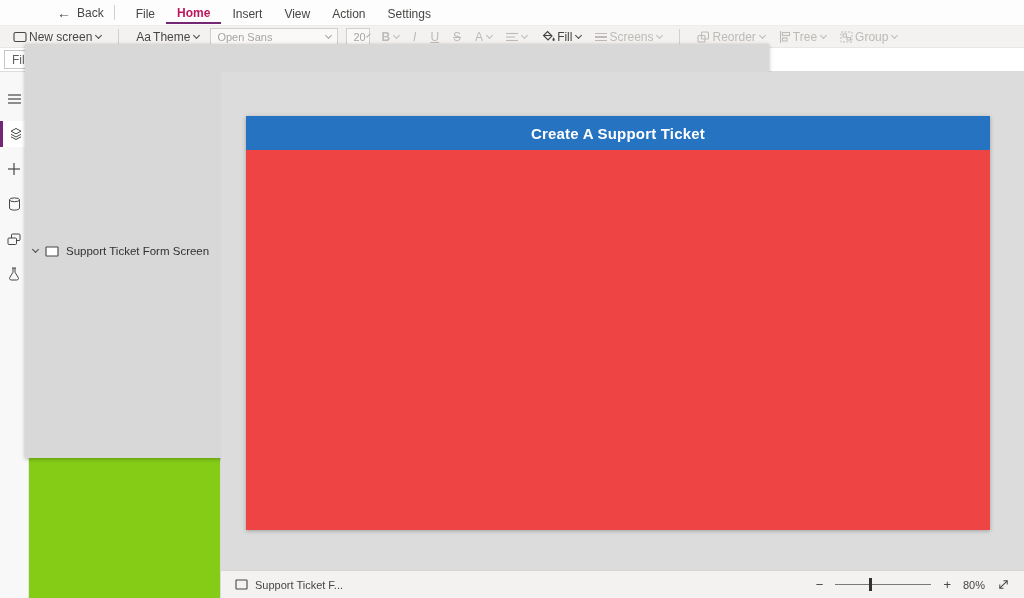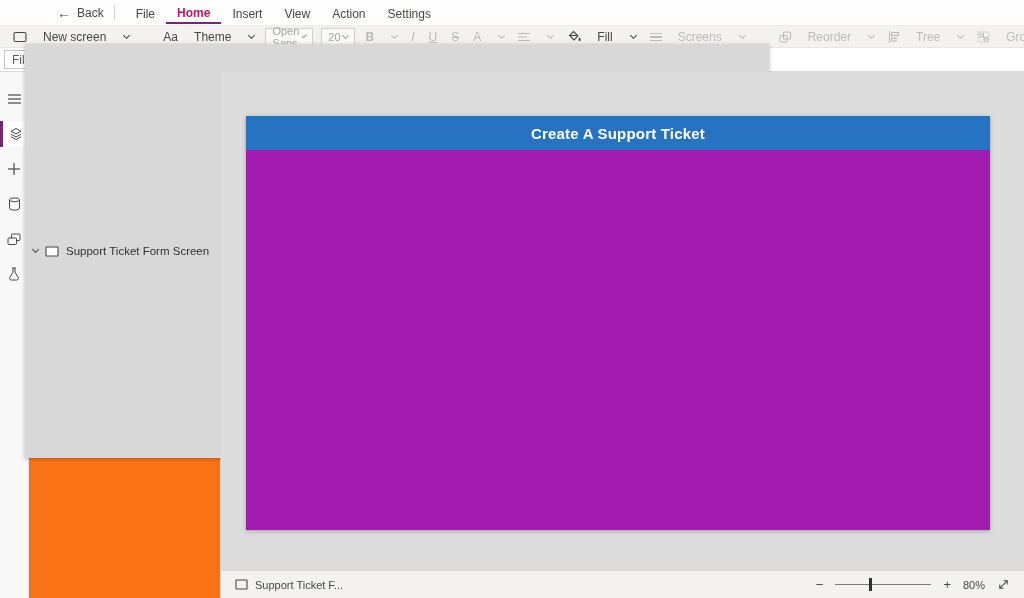--- a/index.html
+++ b/index.html
@@ -15,29 +15,29 @@
   .menu-item { padding:4px 11px 2px; color:#484644; }
   .menu-item.active { font-weight:bold; color:#be185d; border-bottom:2px solid var(--accent_purple); }
   .menubar-right { margin-left:auto; display:flex; align-items:center; gap:4px; color:#484644; }
   .appname { color:#605e5c; margin-right:6px; }
   .topicon { width:26px; text-align:center; font-size:14px; color:#484644; }
   .topicon svg { vertical-align:middle; }
 
   
   .toolbar { height:22px; background:#f3f2f1; display:flex; align-items:center;
     padding:0 6px; border-bottom:1px solid #e7e6e5; }
-  .tbtn { display:flex; align-items:center; gap:16px; padding:0 7px; height:100%; color:#484644; white-space:nowrap; }
+  .tbtn { display:flex; align-items:center; gap:2px; padding:0 7px; height:100%; color:#484644; white-space:nowrap; }
   .tbtn.disabled { color:#bdbab7; }
   .tbtn svg { flex:0 0 auto; }
   .chev { width:5px; height:5px; border-right:1px solid currentColor; border-bottom:1px solid currentColor;
     transform:rotate(45deg); margin-left:2px; margin-top:-3px; }
   .selbox { display:flex; align-items:center; justify-content:space-between; background:#faf9f8;
     border:1px solid #d2d0ce; color:#a6a4a2; height:17px; padding:0 6px; margin:0 4px; font-size:11px; }
   .selbox.font { width:128px; }
-  .selbox.size { width:40px; }
+  .selbox.size { width:24px; }
   .bold-g { font-weight:bold; } .ital-g { font-style:italic; }
   .undl-g { text-decoration:underline; } .strk-g { text-decoration:line-through; }
 
   
   .formulabar { height:24px; background:#fff; border-bottom:1px solid #dcdcdc; display:flex; align-items:center; }
   .prop-select { margin-left:4px; width:206px; height:19px; border:1px solid #c8c6c4; background:#fff;
     display:flex; align-items:center; justify-content:space-between; padding:0 7px; color:#605e5c; }
   .equals { margin:0 9px; font-size:14px; font-weight:bold; color:#323130; }
   .fxwrap { display:flex; align-items:center; height:100%; border-left:1px solid #e1e1e1; padding:0 9px; }
   .fx { font-family:"DejaVu Serif", serif; font-style:italic; font-size:13px; color:#323130; }
@@ -48,21 +48,21 @@
   
   .main { display:flex; height:526px; }
 
   
   .rail { width:29px; background:#f8f8f8; border-right:1px solid #e5e5e5; display:flex;
     flex-direction:column; align-items:stretch; padding-top:14px; gap:9px; }
   .rail-item { height:26px; display:flex; align-items:center; justify-content:center; color:#484644; }
   .rail-item.selected { background:#fff; border-left:3px solid var(--accent_purple); }
 
   
-  .treepanel { width:192px; background:#f97316; border-right:1px solid #d9d9d9; }
+  .treepanel { width:192px; background:#84cc16; border-right:1px solid #d9d9d9; }
   .panel-header { display:flex; align-items:center; justify-content:space-between; padding:13px 12px 8px; }
   .panel-title { font-size:14px; font-weight:bold; color:#252423; }
   .close-x { font-size:16px; color:#484644; line-height:12px; }
   .panel-tabs { display:flex; gap:16px; padding:0 12px; border-bottom:1px solid #eceaea; }
   .ptab { padding:3px 1px 5px; color:#484644; }
   .ptab.active { font-weight:bold; color:#252423; border-bottom:2px solid var(--accent_purple); }
   .searchbox { margin:10px 12px 12px; height:23px; background:#fff; border:1px solid #7a7a7a;
     border-radius:2px; display:flex; align-items:center; padding:0 7px; gap:6px; }
   .searchbox input { border:none; outline:none; width:130px; font-size:11px; color:#323130;
     font-family:"Liberation Sans", sans-serif; background:transparent; }
@@ -74,21 +74,21 @@
   .trow { height:22px; display:flex; align-items:center; gap:7px; padding-left:32px; }
   .trow.screen { padding-left:8px; background:#d8d8d8; }
   .trow.child { padding-left:40px; }
   .tchev { width:5px; height:5px; border-right:1px solid #484644; border-bottom:1px solid #484644;
     transform:rotate(45deg); margin-top:-3px; }
   .dots { margin-left:auto; margin-right:10px; color:#484644; letter-spacing:1px; font-weight:bold; }
 
   
   .canvas-col { flex:1; display:flex; flex-direction:column; }
   .canvas { position:relative; height:498px; background:#dcdcdc; }
-  .screen { position:absolute; left:25px; top:44px; width:744px; height:414px; background:#a21caf;
+  .screen { position:absolute; left:25px; top:44px; width:744px; height:414px; background:#ef4444;
     box-shadow:0 1px 4px rgba(0,0,0,0.28); }
   .screen-titlebar { height:34px; background:var(--titlebar_blue); color:#fff; display:flex;
     align-items:center; justify-content:center; font-size:15px; font-weight:bold; letter-spacing:0.2px; }
 
   
   .statusbar { height:28px; background:#f3f2f1; border-top:1px solid #d6d6d6; display:flex;
     align-items:center; padding:0 14px; font-size:11px; color:#484644; }
   .status-left { display:flex; align-items:center; gap:7px; }
   .status-right { margin-left:auto; display:flex; align-items:center; gap:12px; }
   .zoom-track { width:96px; height:1px; background:#7a7a7a; position:relative; }

